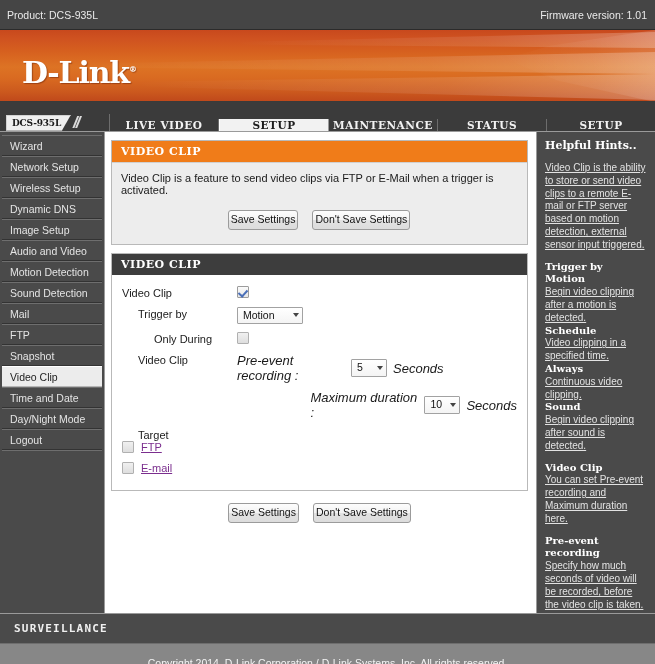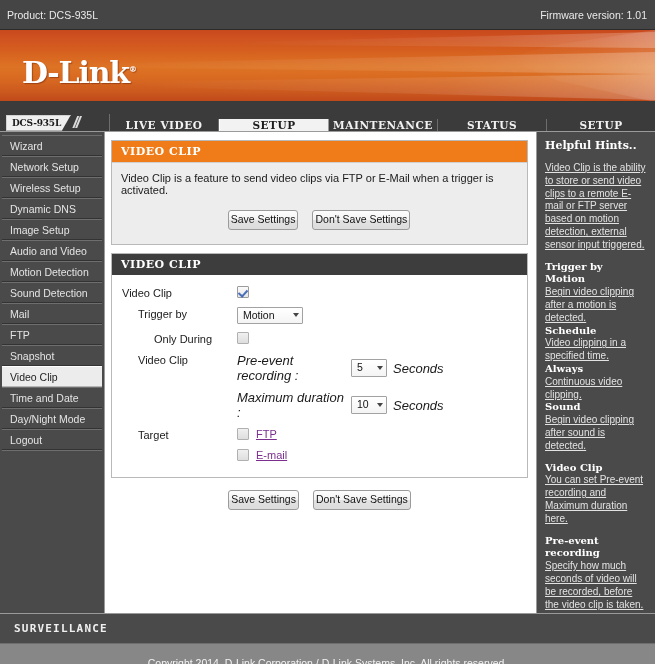--- a/index.html
+++ b/index.html
@@ -275,21 +275,21 @@
     border-right: 3.5px solid transparent;
     border-top: 4px solid #444;
     margin-left: 2px;
   }
   .sel.w-motion { width: 66px; }
   .sel.w-num { min-width: 36px; }
   .sel.w-num .cap { margin-right: 6px; }
 
   .inline-label { font-size: 13px; color:#1a1a1a;font-style:italic; }
   .sub-line { display: flex; align-items: center; gap: 6px; margin-bottom: 7px; }
-  .sub-line:last-child { margin-bottom: 0; }
+  .sub-line:last-child { margin-bottom: 0; justify-content: flex-end; }
   .sub-line .lead { width: 108px; }
 
   .target-line { display:flex; align-items:center; gap:7px; margin-bottom: 9px; }
   .target-line:last-child { margin-bottom: 0; }
   .link {
     color: #7b2e8e;
     text-decoration: underline;
     font-size: 11px;
     cursor: default;
   }
@@ -457,21 +457,21 @@
                 <span class="sel w-num">
                   <span class="cap">10</span>
                   <span class="arw"></span>
                 </span>
                 <span class="inline-label">Seconds</span>
               </div>
             </div>
           </div>
         </div>
 
-        <div class="frow" style="margin-bottom:0;">
+        <div class="frow" style="margin-bottom:0;flex-direction:column;">
           <div class="flabel ind1">Target</div>
           <div class="fctl">
             <div style="width:100%">
               <div class="target-line">
                 <span class="cb dim"></span>
                 <span class="link">FTP</span>
               </div>
               <div class="target-line">
                 <span class="cb dim"></span>
                 <span class="link">E-mail</span>

